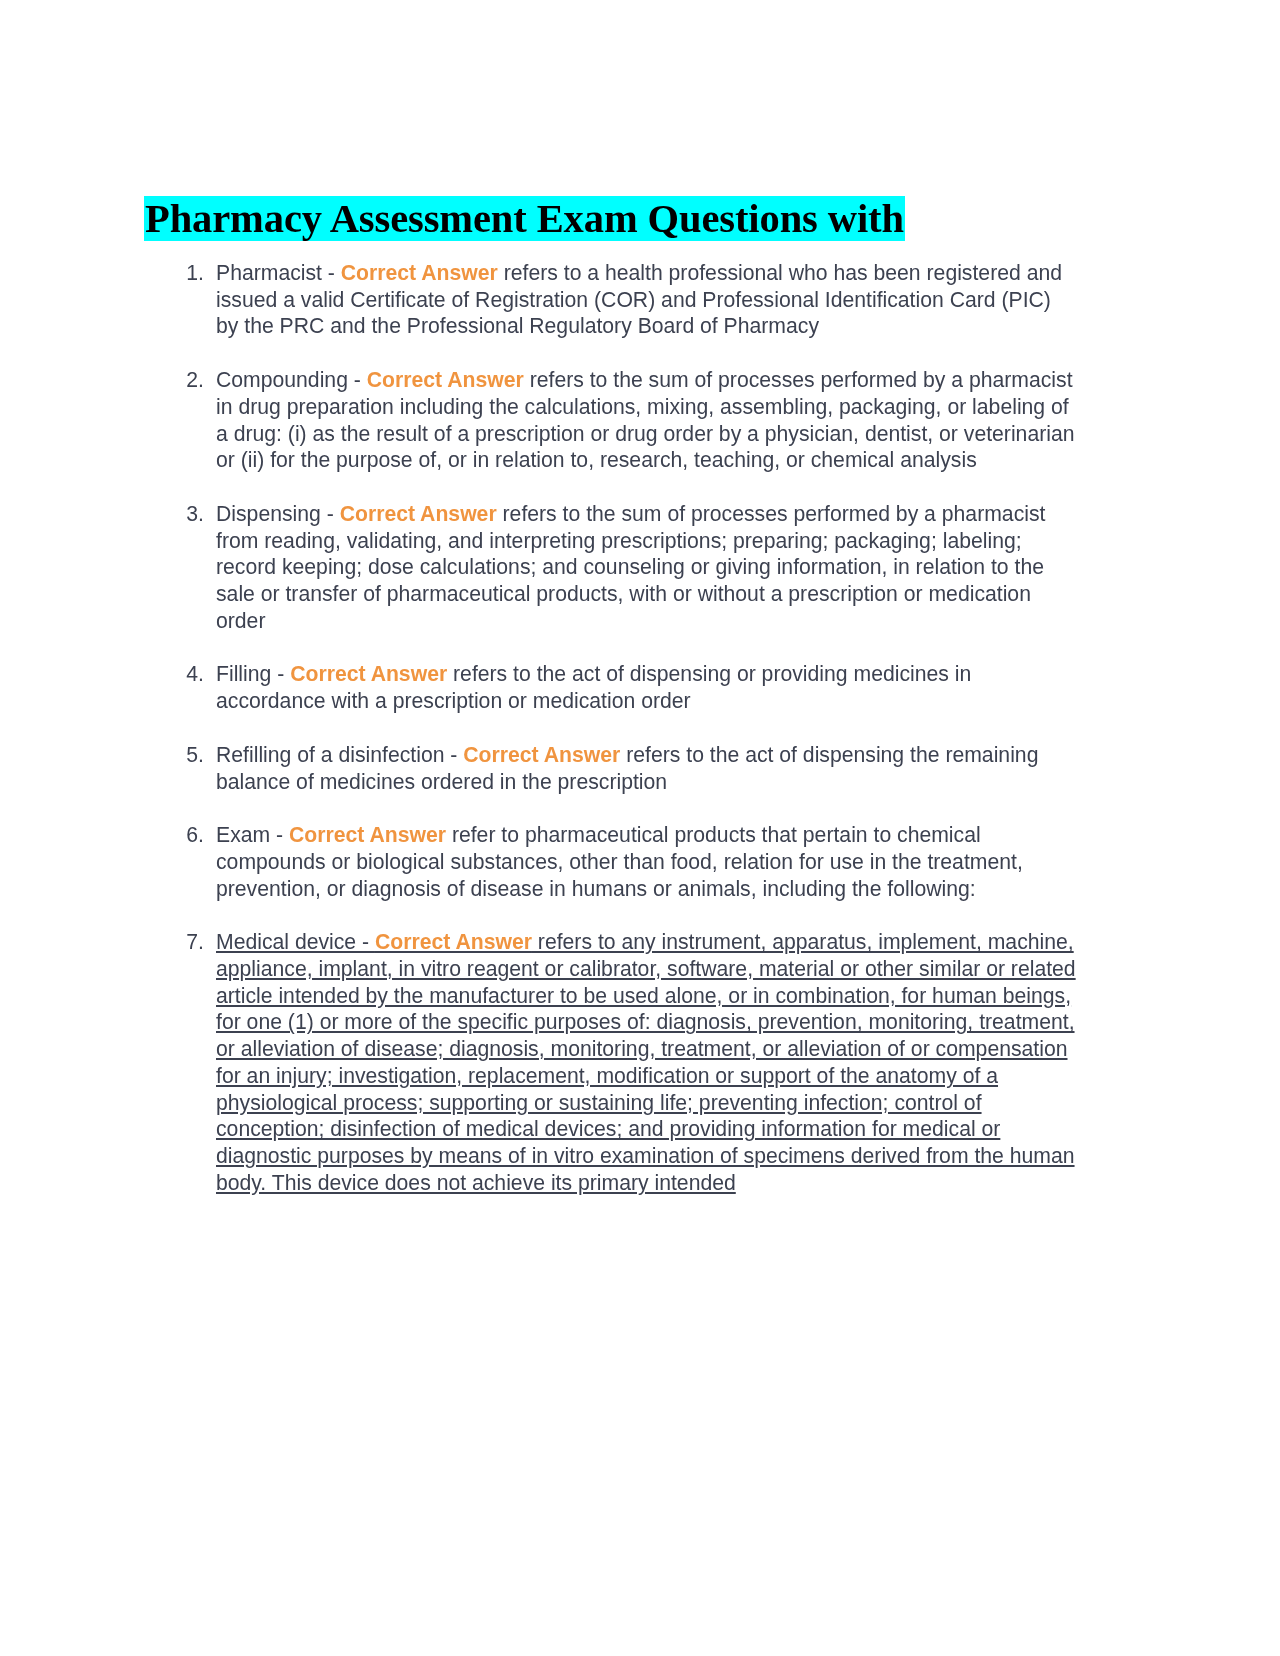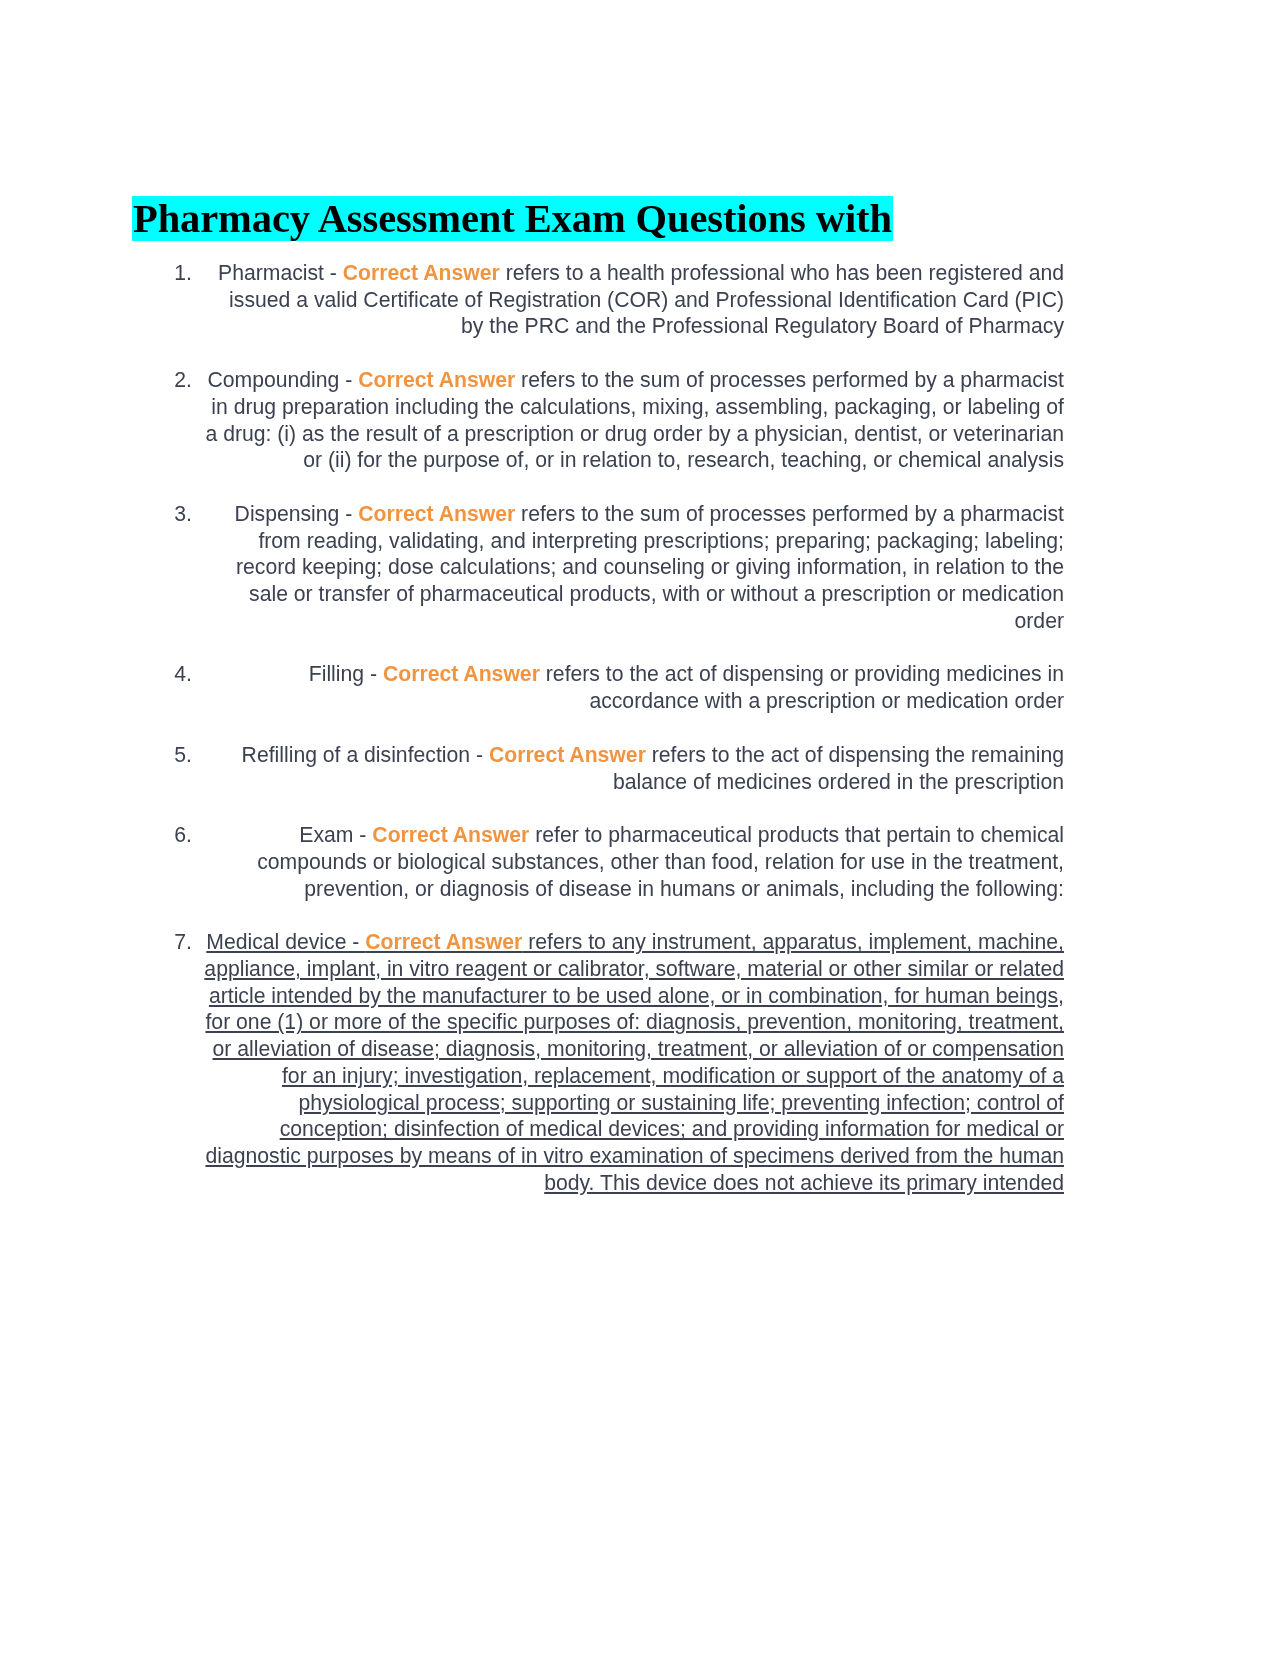--- a/index.html
+++ b/index.html
@@ -18,21 +18,21 @@
   .page {
     position: relative;
     width: 1280px;
     height: 1656px;
     background: #ffffff;
     box-sizing: border-box;
   }
 
   .doc-body {
     position: absolute;
-    left: 132px;
+    left: 144px;
     top: 192px;
     width: 932px;
   }
 
   
   .doc-title {
     font-family: "Liberation Serif", "DejaVu Serif", serif;
     font-weight: bold;
     font-size: 40.5px;
     line-height: 54px;
@@ -56,21 +56,21 @@
     counter-reset: qa;
   }
   ol.qa-list > li {
     position: relative;
     counter-increment: qa;
     padding-left: 72px;
     margin-bottom: 27px;
     font-size: 21.2px;
     line-height: 26.7px;
     color: #3C4150;
-    text-align: right;
+    text-align: left;
   }
   ol.qa-list > li:last-child {
     margin-bottom: 0;
     text-decoration: underline;
   }
   ol.qa-list > li::before {
     content: counter(qa) ".";
     position: absolute;
     left: 32px;
     top: 0;

